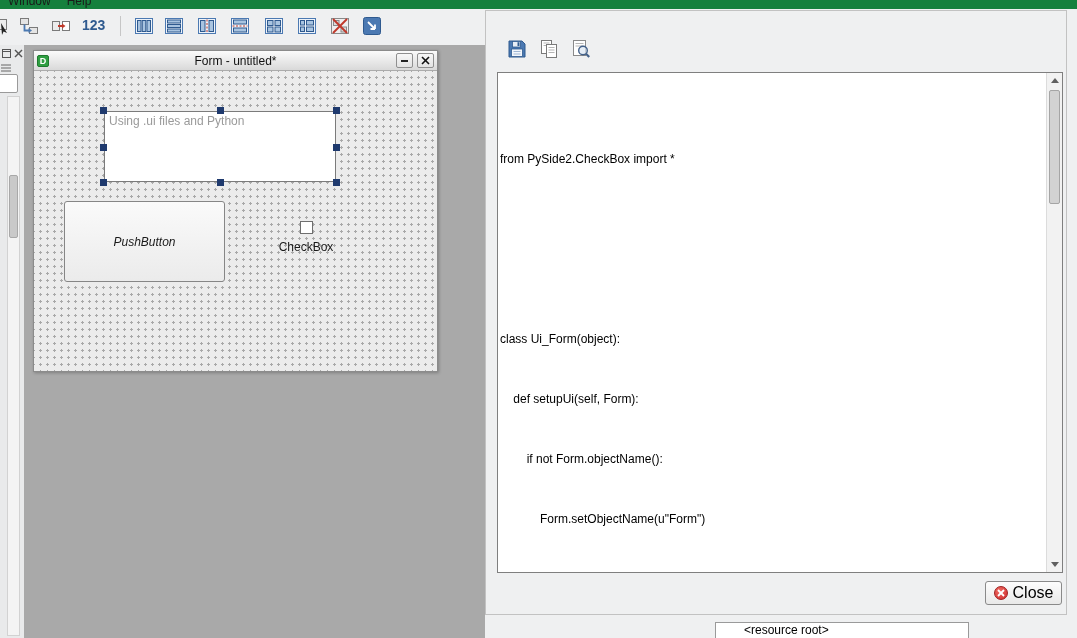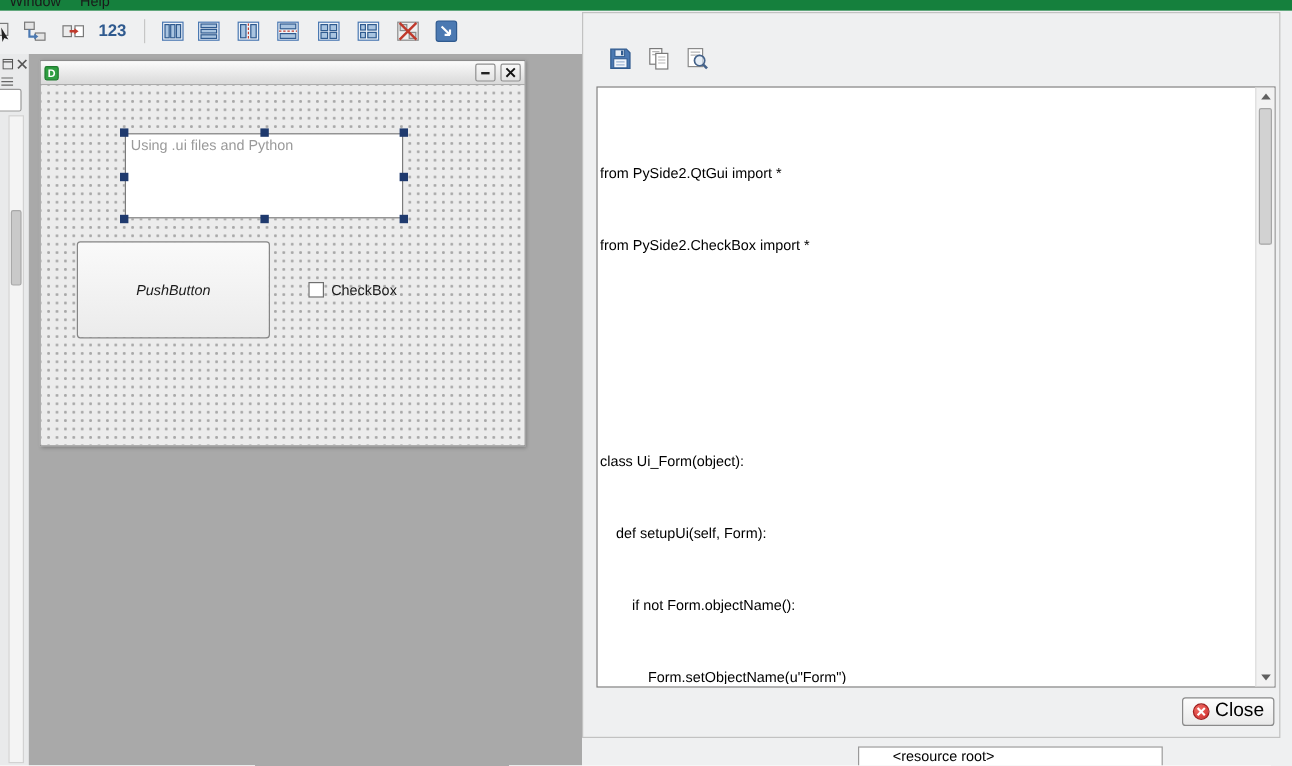--- a/index.html
+++ b/index.html
@@ -37,21 +37,21 @@
   .wbtn{width:17px;height:15px;border:1px solid #8f8f8f;border-radius:2px;background:linear-gradient(#f7f7f7,#e3e3e3);display:flex;align-items:center;justify-content:center;margin-left:4px;}
   .dash{width:7px;height:2px;background:#222;}
   .canvas{position:relative;height:300px;background:#ececec;background-image:radial-gradient(circle,#a8a8a8 1px,transparent 1.3px);background-size:7px 7px;background-position:3px 3px;}
   .textedit{position:absolute;left:70px;top:40px;width:232px;height:71px;background:#fff;border:1px solid #7b7b7b;}
   .ph{position:absolute;left:4px;top:2px;color:#9a9a9a;}
   .handle{position:absolute;width:7px;height:7px;background:#1f3a6e;}
   .h-tl{left:-5px;top:-5px}.h-tc{left:calc(50% - 3px);top:-5px}.h-tr{right:-5px;top:-5px}
   .h-ml{left:-5px;top:calc(50% - 3px)}.h-mr{right:-5px;top:calc(50% - 3px)}
   .h-bl{left:-5px;bottom:-5px}.h-bc{left:calc(50% - 3px);bottom:-5px}.h-br{right:-5px;bottom:-5px}
   .pushbtn{position:absolute;left:30px;top:130px;width:161px;height:81px;background:linear-gradient(#fafafa,#ebebeb);border:1px solid #868686;border-radius:3px;display:flex;align-items:center;justify-content:center;font-style:italic;}
-  .cbrow{position:absolute;left:220px;top:150px;width:101px;height:41px;display:flex;align-items:center;gap:6px;padding-left:3px;}
+  .cbrow{position:absolute;left:220px;top:150px;width:101px;height:41px;display:flex;align-items:center;gap:6px;padding-left:3px;flex-direction:column;}
   .cbbox{width:13px;height:13px;background:#fff;border:1px solid #6f6f6f;}
   
   .dialog{position:absolute;left:485px;top:10px;width:582px;height:605px;background:#eff0f1;border:1px solid #c2c2c2;}
   .dtbicon{position:absolute;top:26px;width:24px;height:24px;}
   .codearea{position:absolute;left:11px;top:61px;width:566px;height:501px;background:#fff;border:1px solid #7f7f7f;}
   .codelines{position:absolute;left:2px;top:4px;right:18px;bottom:2px;overflow:hidden;white-space:pre;font-size:12px;line-height:15px;color:#000;}
   .code-line{min-height:15px;}
   .vsb{position:absolute;top:0;right:0;bottom:0;width:16px;background:#f2f2f2;border-left:1px solid #dcdcdc;}
   .arr-up{position:absolute;top:5px;left:4px;width:0;height:0;border-left:4px solid transparent;border-right:4px solid transparent;border-bottom:5px solid #606060;}
   .arr-dn{position:absolute;bottom:5px;left:4px;width:0;height:0;border-left:4px solid transparent;border-right:4px solid transparent;border-top:5px solid #606060;}
@@ -191,20 +191,21 @@
     <div class="ldsearch"></div>
     <div class="ldtrack">
       <div class="ldthumb"></div>
     </div>
   </div>
 
   <div class="mdi"></div>
 
   <div class="formwin">
     <div class="titlebar">
+      <span class="wintitle">Form - untitled*</span>
       <span class="dicon">D</span>
       <span class="winbtns">
         <span class="wbtn">
             <span class="dash"></span>
           </span>
         <span class="wbtn">
           <svg width="9" height="9">
               <line x1="1" y1="1" x2="8" y2="8" stroke="#111" stroke-width="1.6"></line>
               <line x1="8" y1="1" x2="1" y2="8" stroke="#111" stroke-width="1.6"></line>
             </svg>
@@ -260,21 +261,20 @@
           <line x1="6.5" y1="9" x2="14.5" y2="9" stroke="#b5b5b5"></line>
           <circle cx="14" cy="13.5" r="4.3" fill="#dbe7f3" fill-opacity="0.7" stroke="#44628a" stroke-width="1.4"></circle>
           <line x1="17" y1="16.8" x2="20.2" y2="20" stroke="#44628a" stroke-width="2.2"></line>
         </svg>
     </div>
 
     <div class="codearea">
       <div class="codelines">
         
       
-          <div class="code-line">from PySide2.QtGui import *</div>
         
           <div class="code-line">from PySide2.CheckBox import *</div>
         
           <div class="code-line"></div>
         
           <div class="code-line"></div>
         
           <div class="code-line">class Ui_Form(object):</div>
         
           <div class="code-line">    def setupUi(self, Form):</div>

